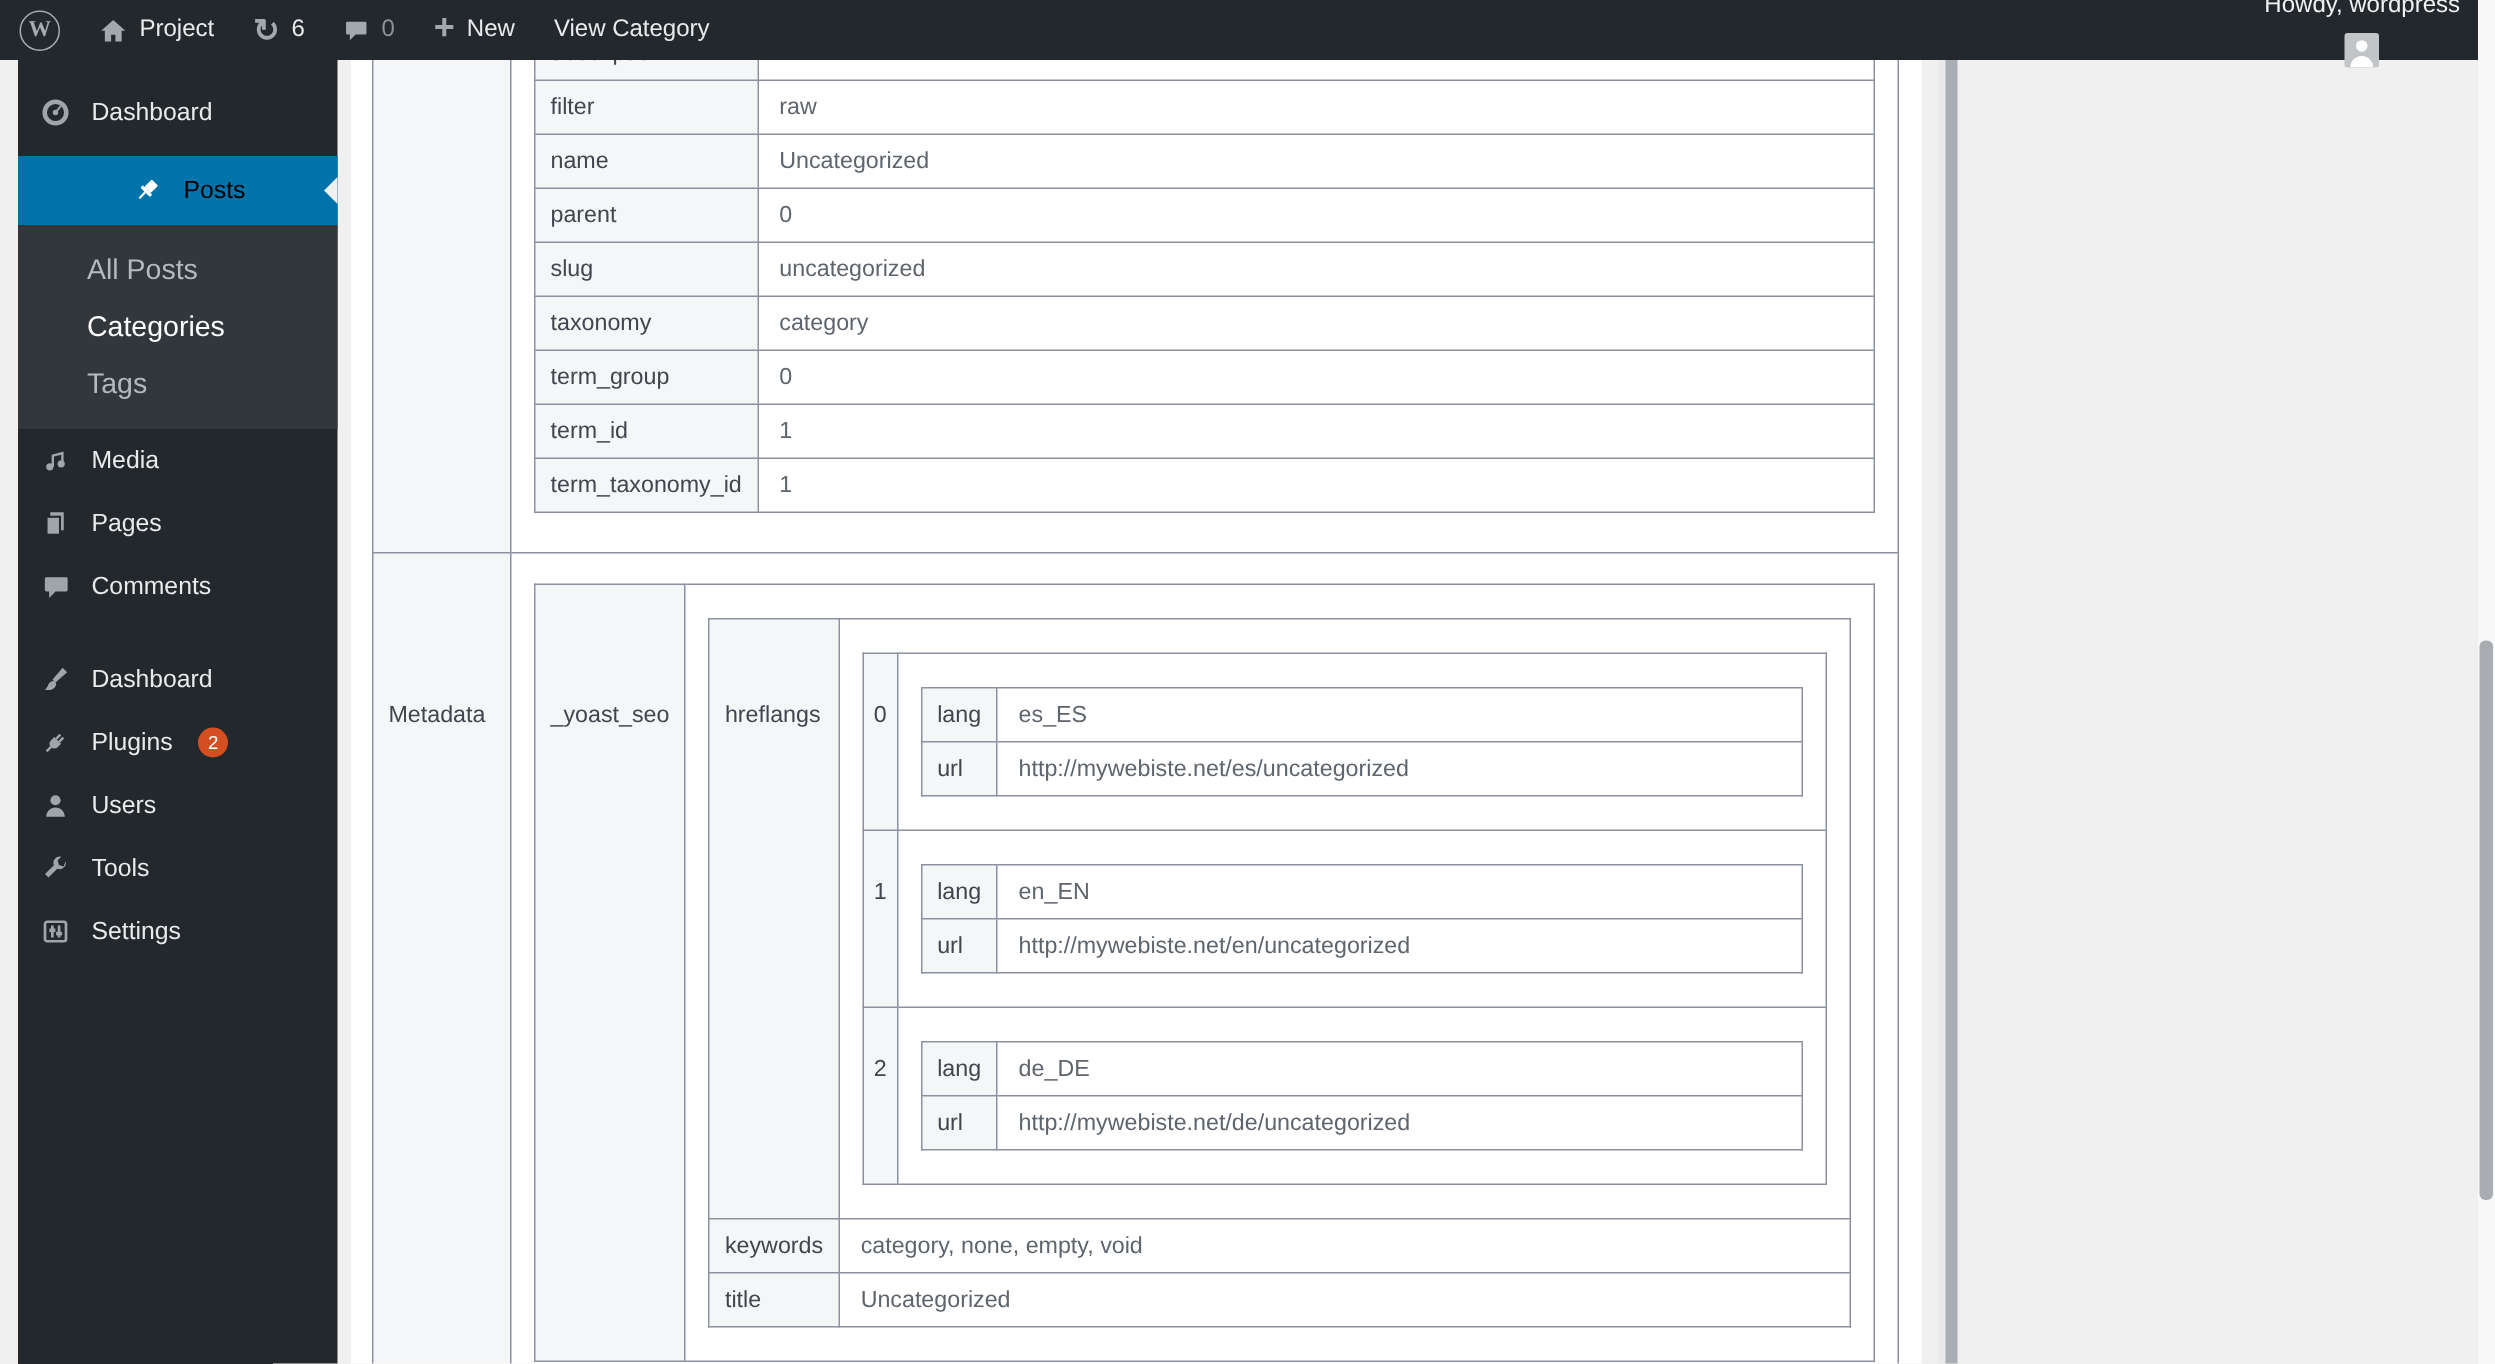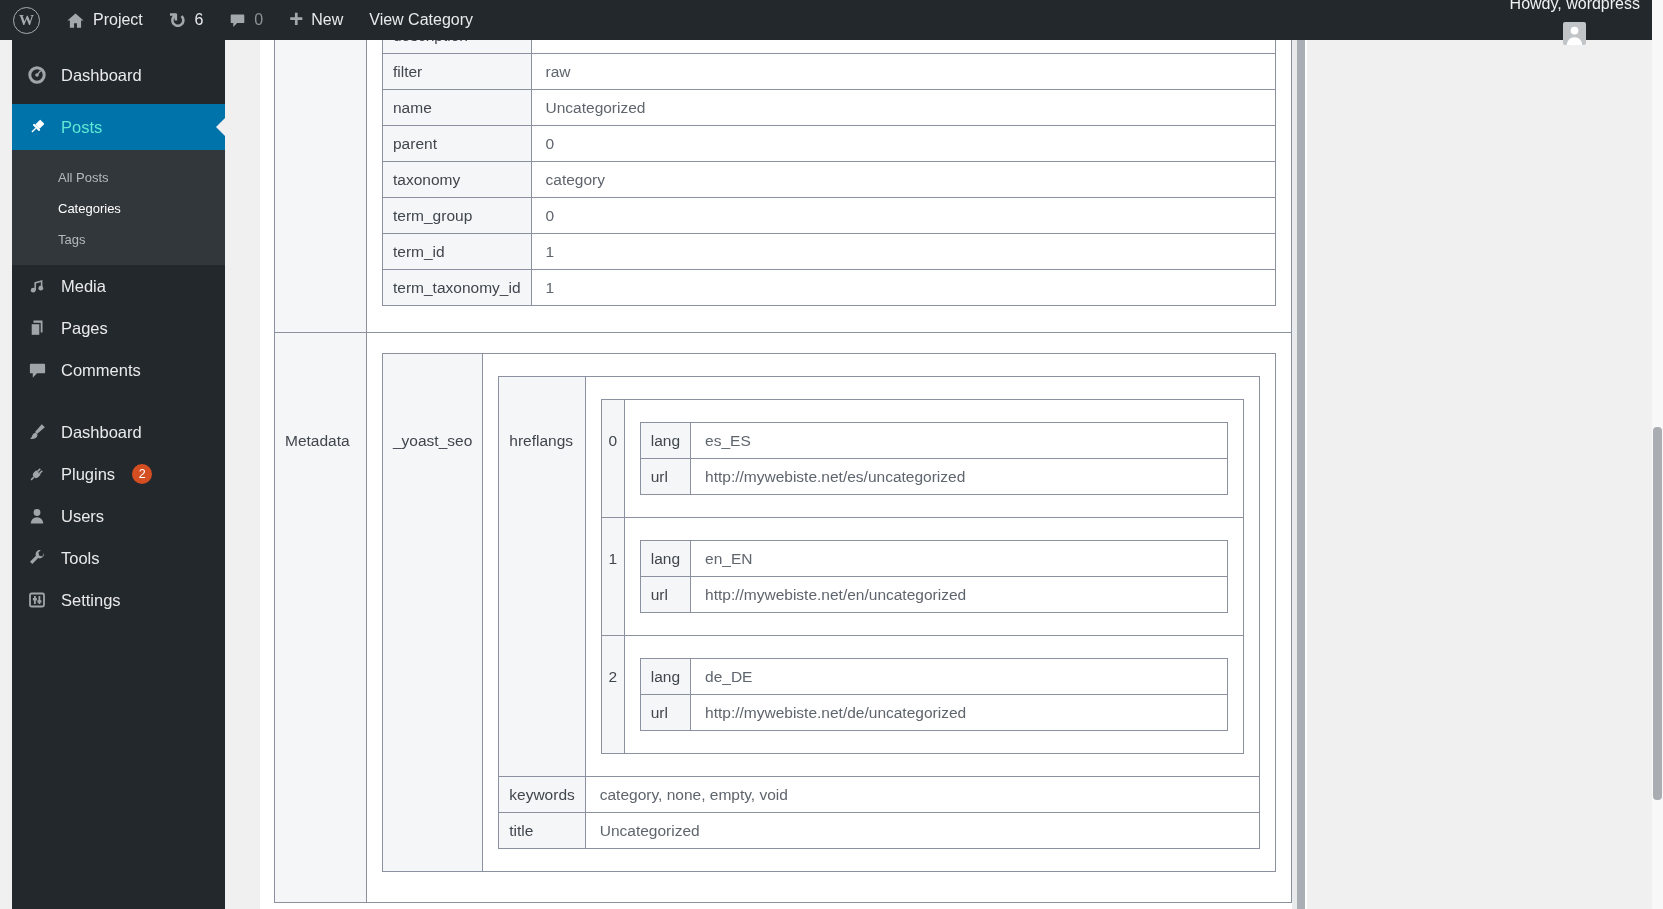--- a/index.html
+++ b/index.html
@@ -28,34 +28,34 @@
   .ab-right{margin-left:auto;display:flex;align-items:center;gap:9px;
     padding-right:12px;font-size:16px;color:#eff1f2;cursor:pointer;flex-direction:column;}
   .avatar{width:23px;height:23px;background:#c2c5c8;border-radius:2px;
     display:flex;align-items:flex-end;justify-content:center;overflow:hidden;}
   
   #sidebar{position:fixed;top:40px;left:12px;width:213px;height:869px;background:#23282d;}
   .menu-item{position:relative;display:flex;align-items:center;gap:13px;
     padding-left:14px;height:42px;color:#e9eaeb;font-size:16.5px;cursor:pointer;}
   .menu-item .mi{width:22px;display:flex;justify-content:center;align-items:center;}
   .menu-item.first{margin-top:14px;}
-  .menu-item.posts-active{height:46px;background:#0073aa;color:#5eead4;margin-top:8px;}
+  .menu-item.posts-active{height:46px;background:#0073aa;color:#000000;margin-top:8px;justify-content:center;}
   .posts-arrow{position:absolute;right:0;top:50%;margin-top:-9px;width:0;height:0;
     border-top:9px solid transparent;border-bottom:9px solid transparent;
     border-right:9px solid #f0f0f1;}
   #submenu{background:#32373c;padding:12px 0 10px 0;}
-  .sub-item{padding:8px 0 8px 46px;font-size:13px;color:#b4b9be;cursor:pointer;}
+  .sub-item{padding:8px 0 8px 46px;font-size:19px;color:#b4b9be;cursor:pointer;}
   .sub-item.current{color:#fff;font-weight:normal;}
   .menu-sep{height:20px;}
   .collapse-gap{height:6px;}
   .badge{display:inline-flex;align-items:center;justify-content:center;
     min-width:20px;height:20px;border-radius:50%;background:#d54e21;color:#fff;
     font-size:12.5px;margin-left:4px;}
   
-  #panel{position:fixed;left:260px;top:40px;width:1047px;height:869px;
+  #panel{position:fixed;left:234px;top:40px;width:1047px;height:869px;
     background:#ffffff;overflow:hidden;}
   #panel-inner{margin-top:-50px;padding-left:14px;}
   table{border-collapse:collapse;}
   .t0{width:1018px;}
   table.inner{width:100%;}
   td{border:1px solid #8b919e;box-sizing:border-box;font-size:15.5px;
     line-height:19px;vertical-align:baseline;}
   td.k{background:#f5f6f7;color:#40464e;padding:8px 10px;white-space:nowrap;}
   td.v{background:#fff;color:#5f656d;padding:8px 14px;}
   td.c{background:#fff;padding:22px 15px;}
@@ -262,20 +262,24 @@
             </tr>
             <tr>
               <td class="k k1">name</td>
               <td class="v">Uncategorized</td>
             </tr>
             <tr>
               <td class="k k1">parent</td>
               <td class="v">0</td>
             </tr>
             <tr>
+              <td class="k k1">slug</td>
+              <td class="v">uncategorized</td>
+            </tr>
+            <tr>
               <td class="k k1">taxonomy</td>
               <td class="v">category</td>
             </tr>
             <tr>
               <td class="k k1">term_group</td>
               <td class="v">0</td>
             </tr>
             <tr>
               <td class="k k1">term_id</td>
               <td class="v">1</td>

